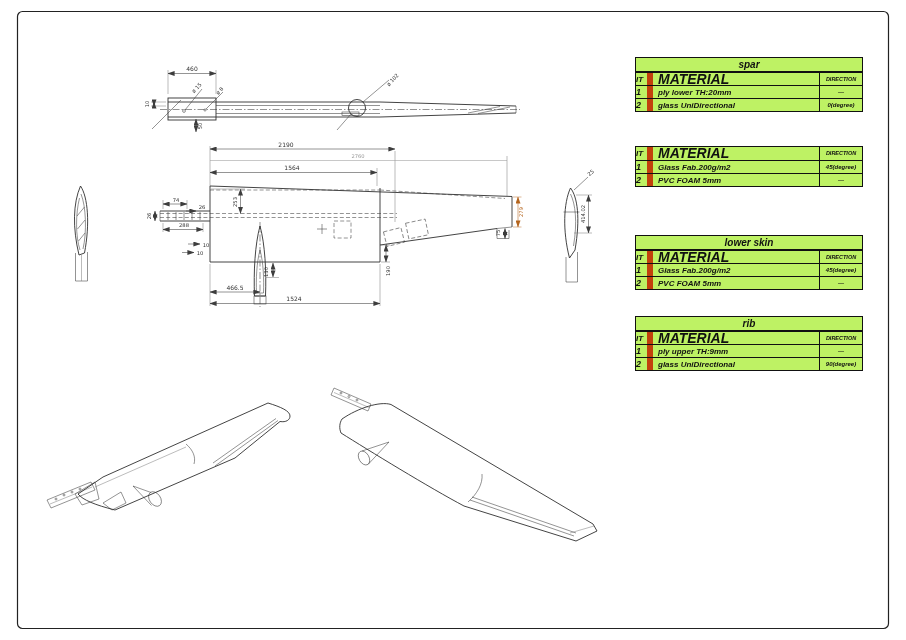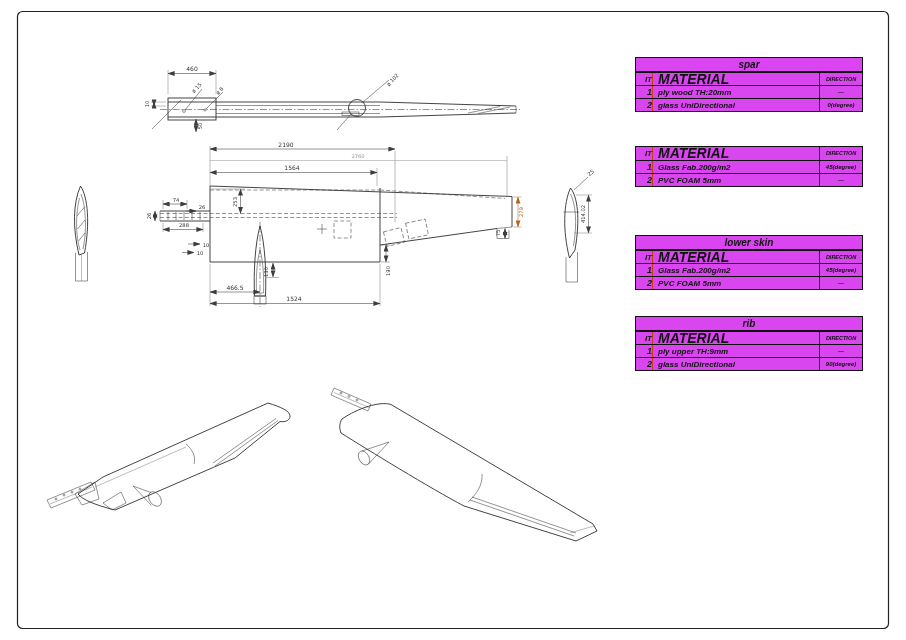--- a/index.html
+++ b/index.html
@@ -14,25 +14,25 @@
   svg .dashdot{stroke-dasharray:7,2,1.5,2}
   svg .dl{stroke:#3d3d3d;stroke-width:0.55;fill:none}
   svg .mut{stroke:#9a9a9a}
   svg .acc{stroke:var(--accent,#b5651d)}
   svg text.dt{font-family:"DejaVu Sans",sans-serif;font-size:6px;fill:#333;text-anchor:middle}
   svg text.sm{font-size:5.2px}
   svg text.tmut{fill:#9a9a9a}
   svg text.tacc{fill:var(--accent,#b5651d)}
   
   .mtable{position:absolute;left:635px;width:228px;border:1.4px solid #111;
-          color:#111;font-style:italic;font-weight:bold;background:#d946ef}
+          color:#111;font-style:italic;font-weight:bold;background:#bef264}
   .t-title{height:14px;line-height:14px;text-align:center;font-size:10px;border-bottom:1.3px solid #111}
   .t-row{display:flex;height:13px;border-top:1px solid #111}
   .t-row:first-of-type{border-top:none}
-  .c-it{width:17px;border-right:1px solid #c2410c;text-align:right;font-size:9px;line-height:13px}
+  .c-it{width:17px;border-right:6px solid #c2410c;text-align:left;font-size:9px;line-height:13px}
   .c-mat{flex:1;padding-left:5px;font-size:8px;border-right:1px solid #111;line-height:13.5px;white-space:nowrap;overflow:hidden}
   .c-dir{width:42px;text-align:center;font-size:6px;line-height:13px}
   .t-head .c-it{font-size:8px}
   .t-head .c-mat{font-size:14px}
   .t-head .c-dir{font-size:5.5px}
 </style>
 </head>
 <body>
 
 <div class="sheet">
@@ -253,21 +253,21 @@
 
   <div class="mtable" style="top:57px">
     <div class="t-title">spar</div>
     <div class="t-row t-head">
       <div class="c-it">IT</div>
       <div class="c-mat">MATERIAL</div>
       <div class="c-dir">DIRECTION</div>
     </div>
     <div class="t-row">
       <div class="c-it">1</div>
-      <div class="c-mat">ply wood TH:20mm</div>
+      <div class="c-mat">ply lower TH:20mm</div>
       <div class="c-dir">—</div>
     </div>
     <div class="t-row">
       <div class="c-it">2</div>
       <div class="c-mat">glass UniDirectional</div>
       <div class="c-dir">0(degree)</div>
     </div>
   </div>
 
   <div class="mtable" style="top:146px">

